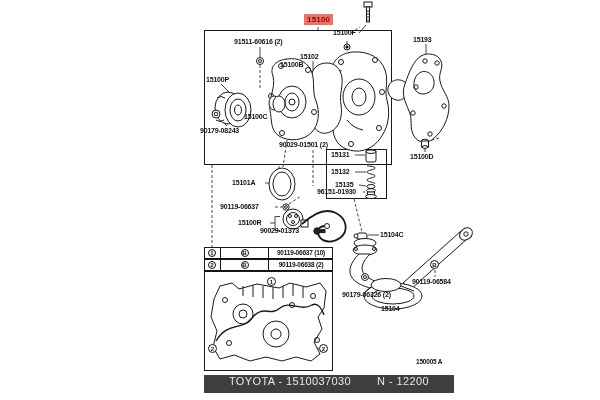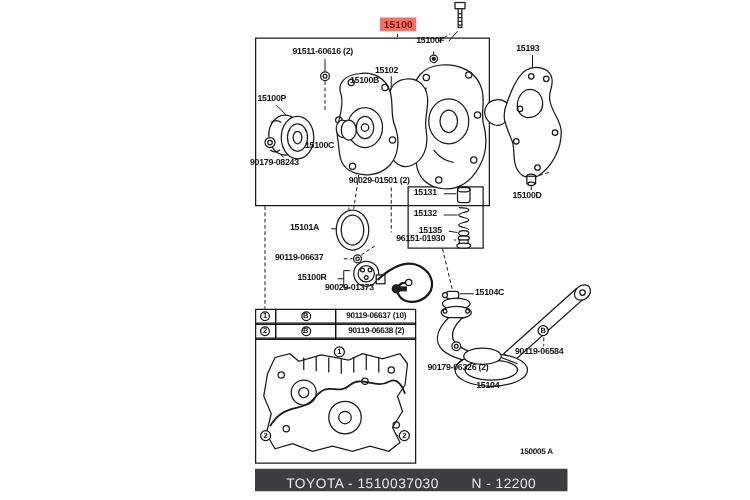--- a/index.html
+++ b/index.html
@@ -19,21 +19,21 @@
   .trow{display:flex;height:12px;border-bottom:1px solid #111;box-sizing:border-box;}
   .tc{display:flex;align-items:center;justify-content:center;box-sizing:border-box;
       border-right:1px solid #111;height:100%;}
   .tc.c1{width:17px;}
   .tc.c2{width:48px;}
   .tc.c3{flex:1;border-right:none;font:bold 6.5px "Liberation Sans",sans-serif;
          letter-spacing:-0.2px;color:#111;}
   .figcode{position:absolute;left:387px;top:358px;font:bold 6.5px "Liberation Sans",sans-serif;
            color:#111;letter-spacing:-0.2px;}
   .footer{position:absolute;left:175px;top:375px;width:250px;height:18px;background:#3e3e40;
-          color:#e8e8e8;display:flex;align-items:flex-end;justify-content:center;gap:26px;
+          color:#e8e8e8;display:flex;align-items:flex-start;justify-content:center;gap:26px;
           font:11px "Liberation Sans",sans-serif;letter-spacing:0.4px;}
 </style>
 </head>
 <body>
 
 <div id="stage">
 
   <svg id="art" width="600" height="400" viewBox="0 0 600 400">
     <g stroke="#1a1a1a" stroke-width="1" fill="none">
 

